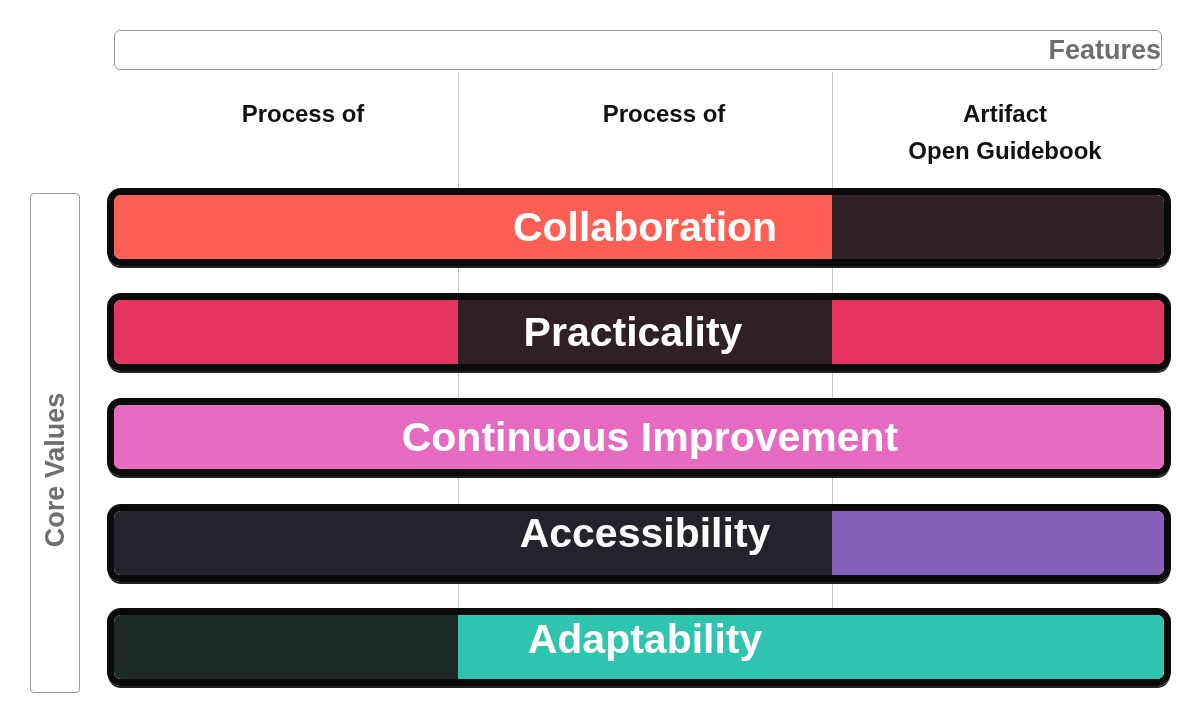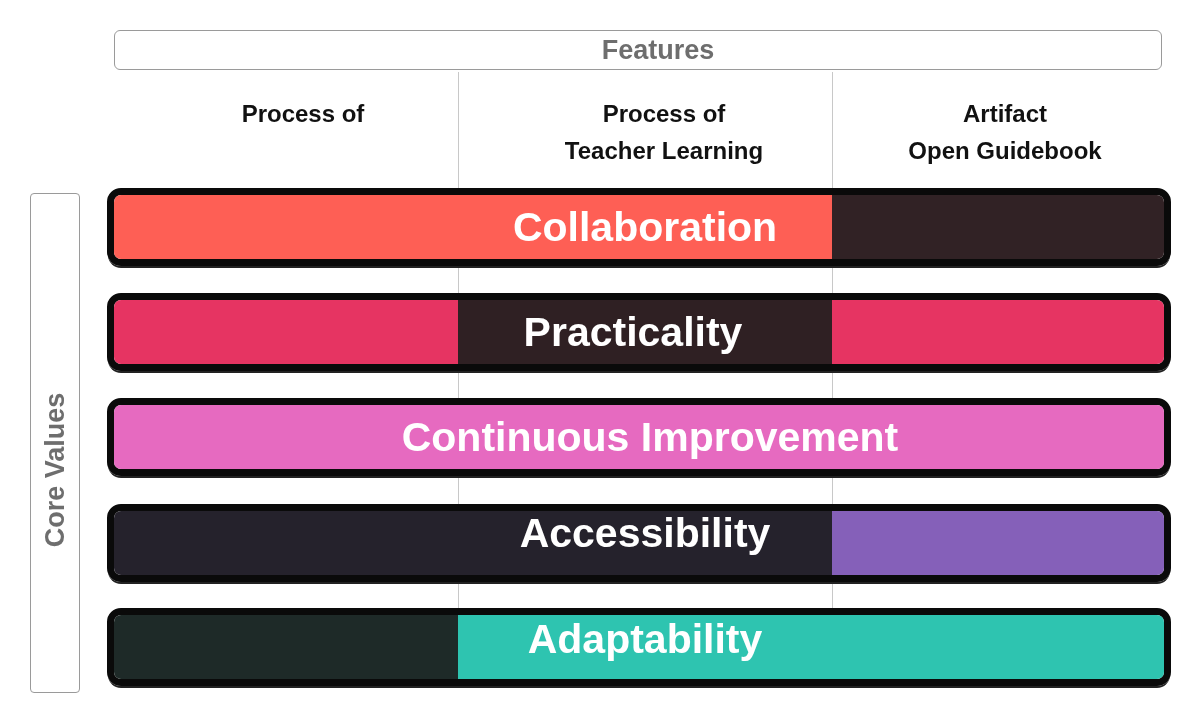--- a/index.html
+++ b/index.html
@@ -1,21 +1,21 @@
 <!DOCTYPE html>
 <html><head>
 <meta charset="utf-8">
 <style>
   html, body { margin:0; padding:0; background:#ffffff; }
   body { width:1200px; height:713px; position:relative; overflow:hidden;
          font-family:"Liberation Sans", "DejaVu Sans", sans-serif; }
 
   .features-box { position:absolute; left:114px; top:30px; width:1048px; height:40px;
                   border:1.5px solid #9a9a9a; border-radius:6px; box-sizing:border-box;
-                  display:flex; align-items:center; justify-content:center; }
+                  display:flex; align-items:center; justify-content:flex-end; }
   .features-label { color:#6e6e6e; font-weight:bold; font-size:27px; margin-left:40px; }
 
   .vline { position:absolute; top:72px; width:1px; height:615px; background:#c8c8c8; }
 
   .col-header { position:absolute; top:95px; width:340px; text-align:center;
                 font-weight:bold; font-size:24px; line-height:37px; color:#111; }
 
   .core-box { position:absolute; left:30px; top:193px; width:50px; height:500px;
               border:1.5px solid #9a9a9a; border-radius:4px; box-sizing:border-box; }
   .core-label { position:absolute; left:55px; top:470px; transform:translate(-50%,-50%) rotate(-90deg);
@@ -37,21 +37,20 @@
 </div>
 
 <div class="vline" style="left:458px;"></div>
 <div class="vline" style="left:832px;"></div>
 
 <div class="col-header" style="left:133px;">
   <div>Process of</div>
 </div>
 <div class="col-header" style="left:494px;">
   <div>Process of</div>
-  <div>Teacher Learning</div>
 </div>
 <div class="col-header" style="left:835px;">
   <div>Artifact</div>
   <div>Open Guidebook</div>
 </div>
 
 <div class="core-box"></div>
 <div class="core-label">Core Values</div>
 
 <div class="bar" style="top:188px;">

